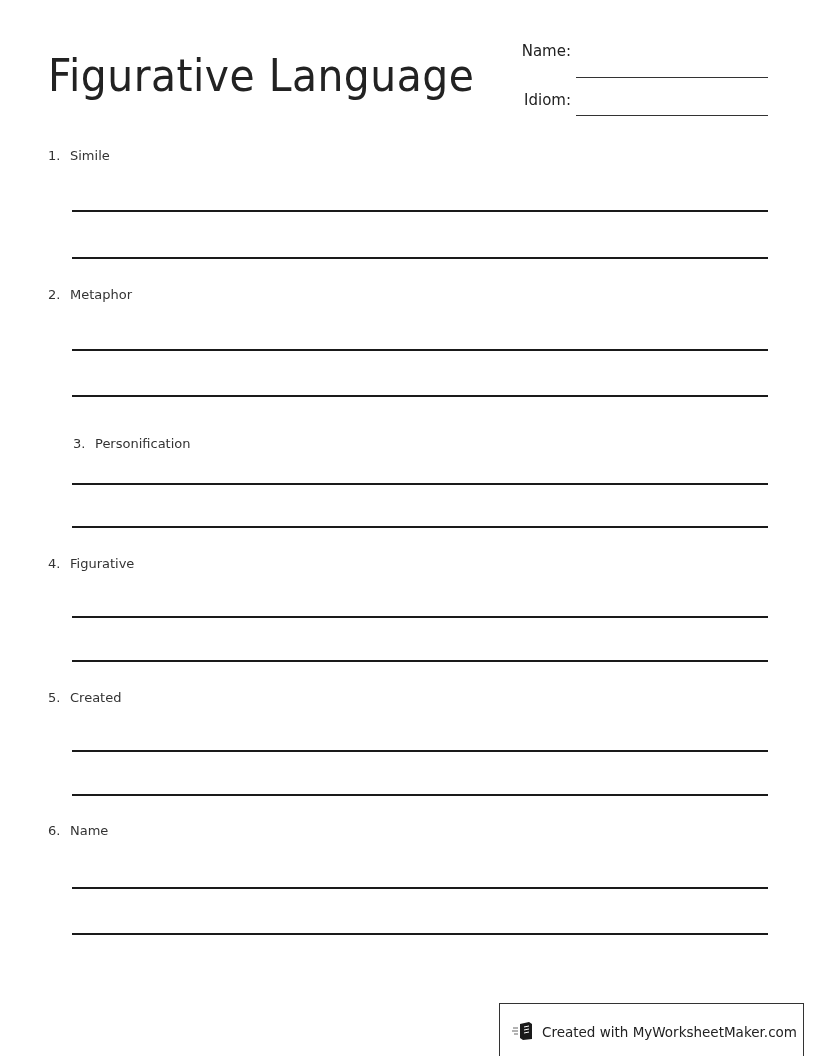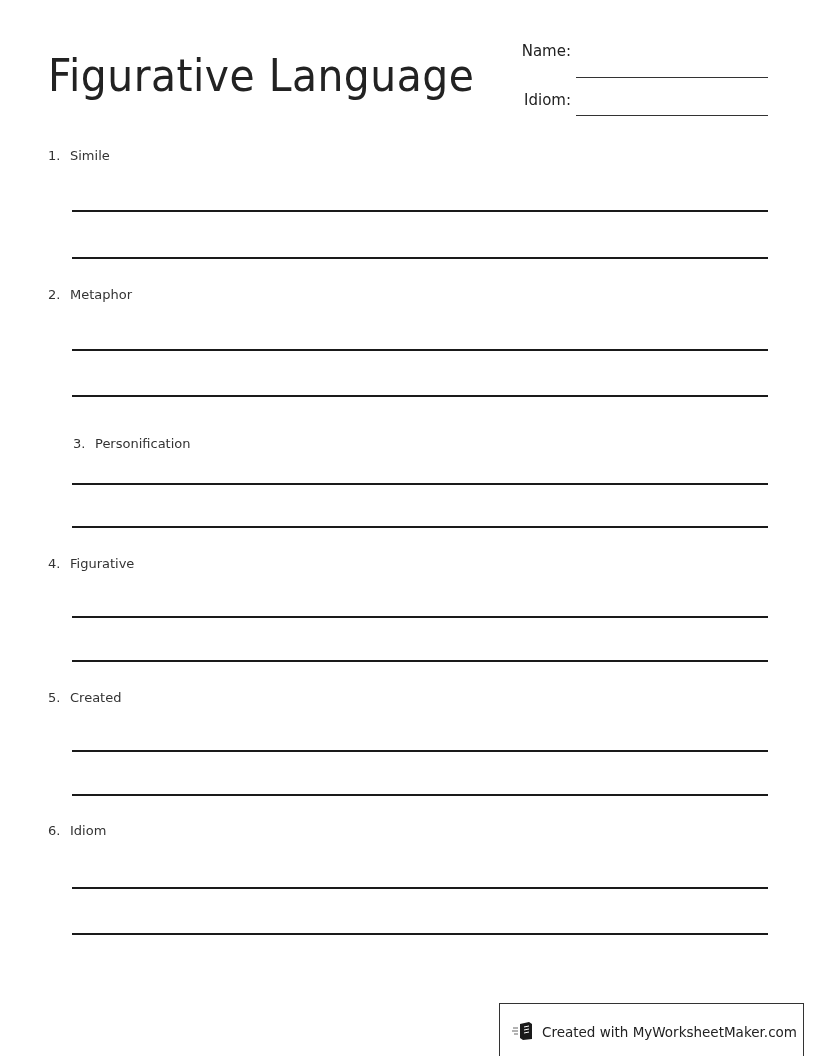--- a/index.html
+++ b/index.html
@@ -47,21 +47,21 @@
 <div class="ans-line" style="top:616px;"></div>
 <div class="ans-line" style="top:660px;"></div>
 
 <div class="q-label" style="top:690px;">
   <span class="q-num">5.</span><span>Created</span>
 </div>
 <div class="ans-line" style="top:750px;"></div>
 <div class="ans-line" style="top:794px;"></div>
 
 <div class="q-label" style="top:823px;">
-  <span class="q-num">6.</span><span>Idiom</span>
+  <span class="q-num">6.</span><span>Name</span>
 </div>
 <div class="ans-line" style="top:887px;"></div>
 <div class="ans-line" style="top:933px;"></div>
 
 <div class="footer">
   <span>
     <svg width="22" height="20" viewBox="0 0 22 20">
       <line x1="1" y1="7" x2="6" y2="7" stroke="#666" stroke-width="1"></line>
       <line x1="0" y1="10" x2="6" y2="10" stroke="#666" stroke-width="1"></line>
       <line x1="2" y1="13" x2="6" y2="13" stroke="#666" stroke-width="1"></line>

